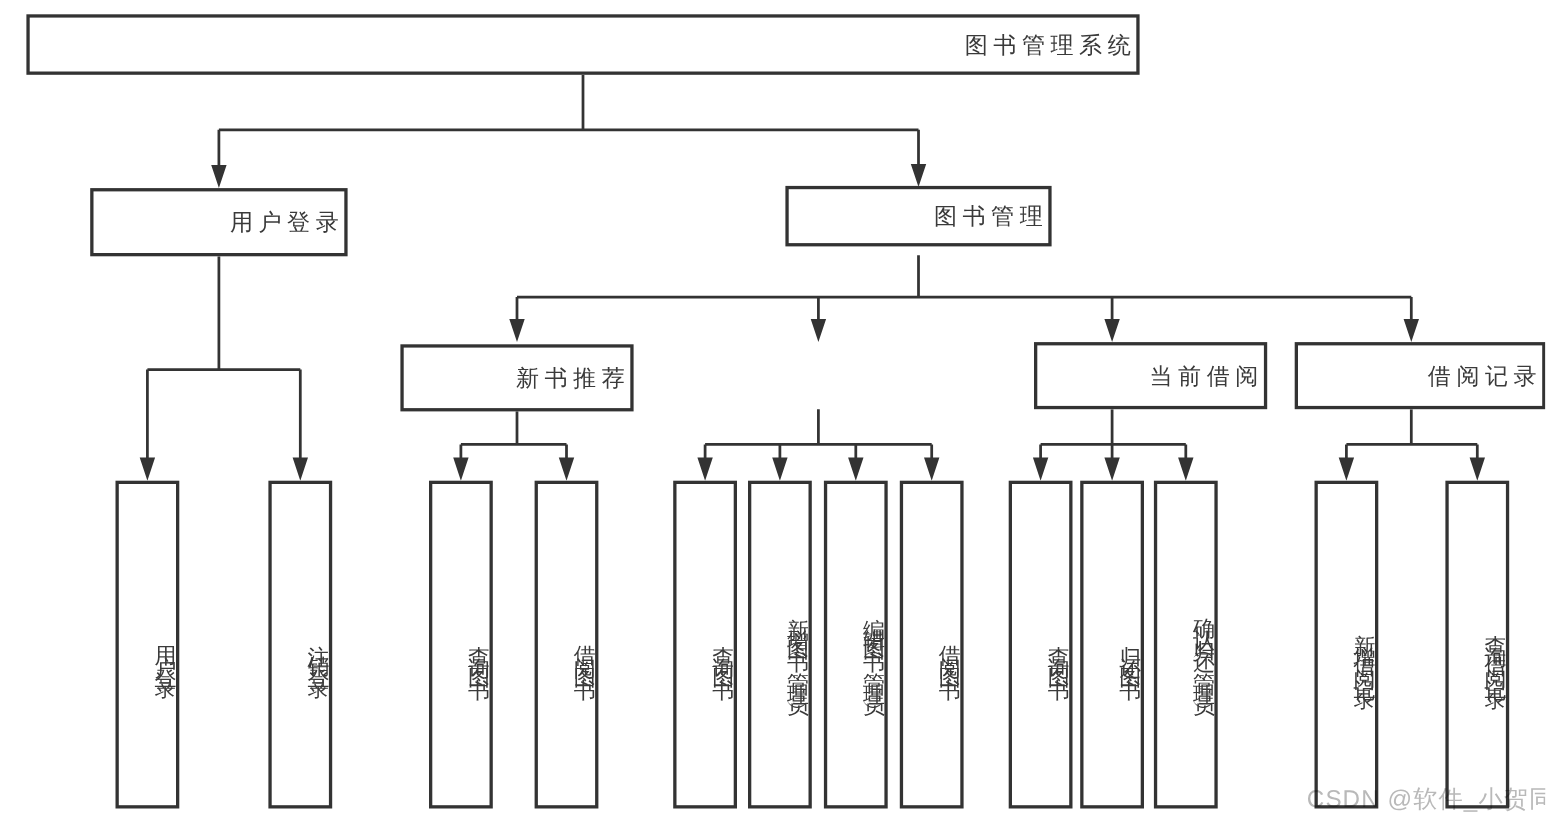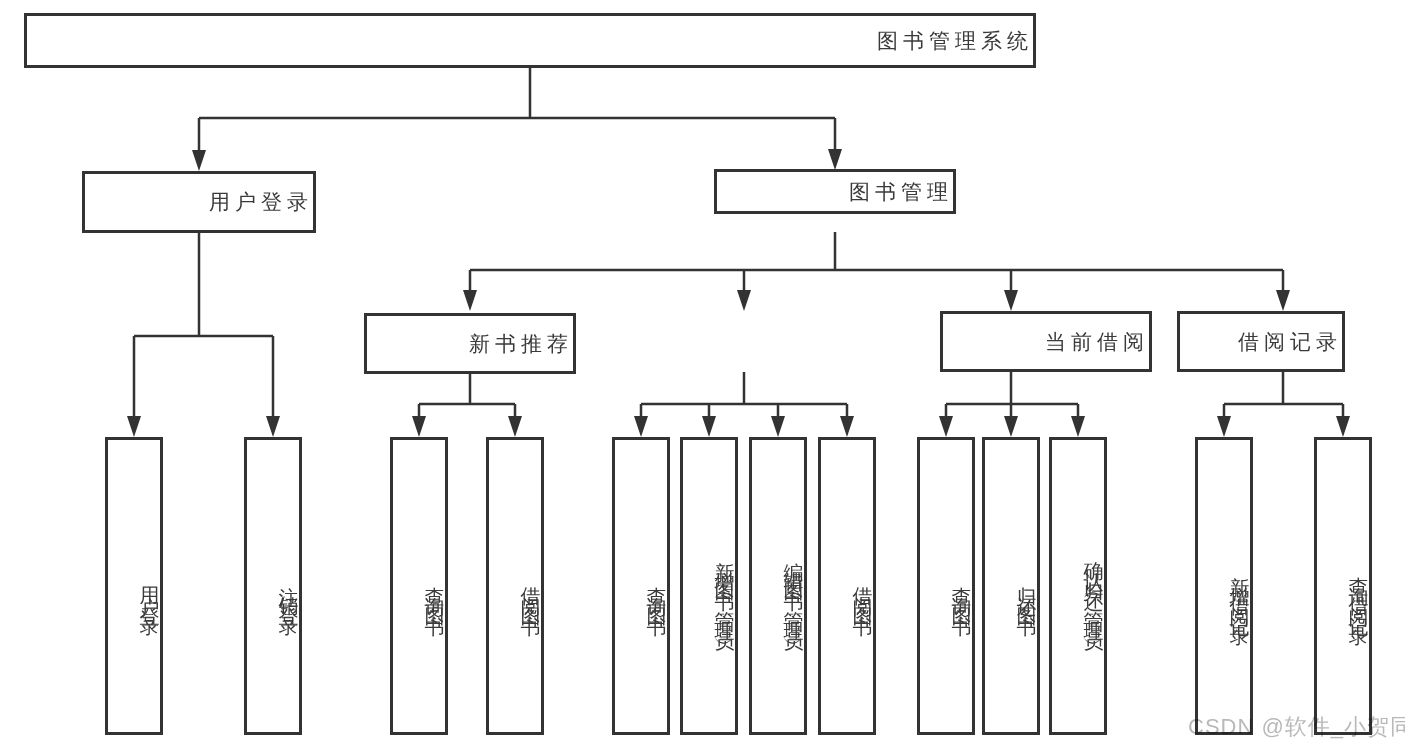--- a/index.html
+++ b/index.html
@@ -91,31 +91,31 @@
              M1336 416 L1350 416 L1343 437 Z"></path>
   </svg>
 
   <div class="node" style="left:24px; top:13px; width:1012px; height:55px;">
     <span class="hlabel">图书管理系统</span>
   </div>
 
   <div class="node" style="left:82px; top:171px; width:234px; height:62px;">
     <span class="hlabel">用户登录</span>
   </div>
-  <div class="node" style="left:714px; top:169px; width:242px; height:45px;">
+  <div class="node" style="left:714px; top:169px; width:242px; height:55px;">
     <span class="hlabel">图书管理</span>
   </div>
 
   <div class="node" style="left:364px; top:313px; width:212px; height:61px;">
     <span class="hlabel">新书推荐</span>
   </div>
   <div class="node" style="left:905px; top:311px; width:212px; height:61px;margin-left:35px;">
     <span class="hlabel">当前借阅</span>
   </div>
-  <div class="node" style="left:1177px; top:311px; width:168px; height:61px;font-family:Liberation Serif, serif;">
+  <div class="node" style="left:1177px; top:311px; width:228px; height:61px;font-family:Liberation Serif, serif;">
     <span class="hlabel">借阅记录</span>
   </div>
 
   <div class="node leaf" style="left:105px; top:437px; width:58px; height:298px;">
     <span class="vlabel">用户登录</span>
   </div>
   <div class="node leaf" style="left:244px; top:437px; width:58px; height:298px;">
     <span class="vlabel">注销登录</span>
   </div>
 

